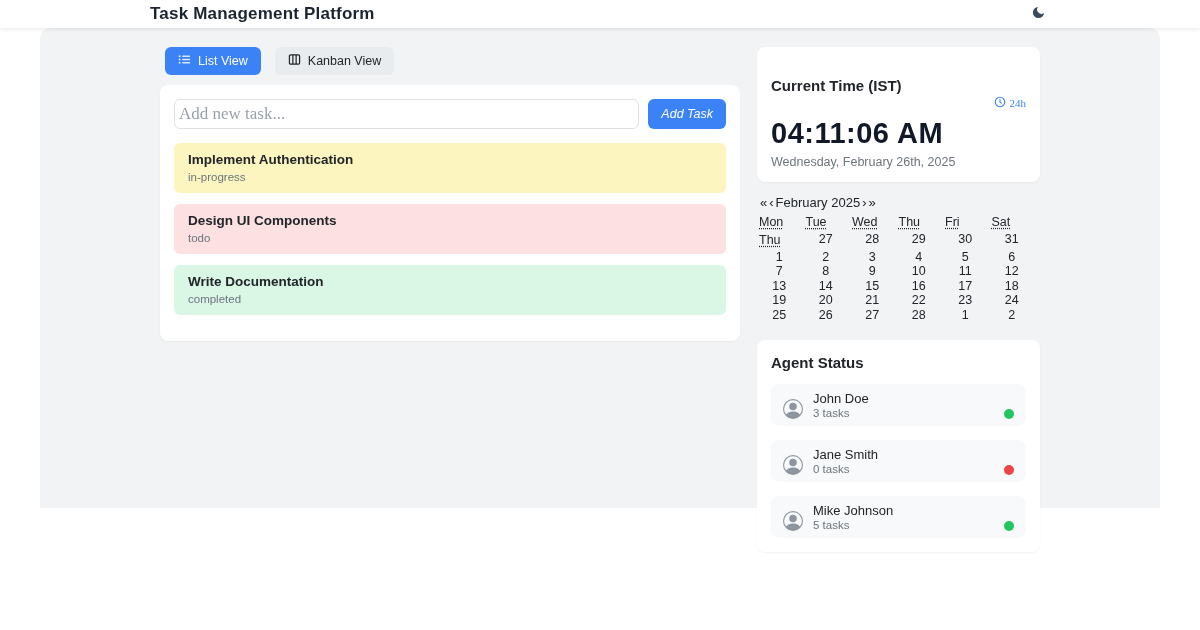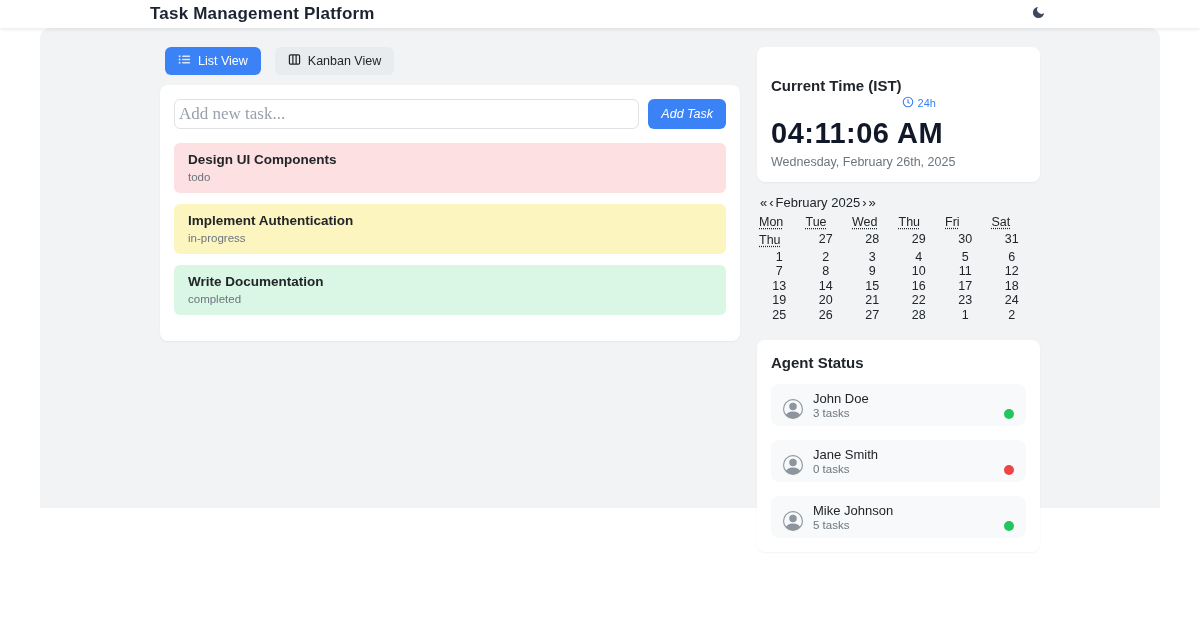--- a/index.html
+++ b/index.html
@@ -61,26 +61,26 @@
   .task-card:last-child { margin-bottom: 12px; }
   .task-title { font-size: 13.5px; font-weight: 700; color: #212529; margin-bottom: 4px; }
   .task-status { font-size: 11.5px; color: #6c757d; }
 
   
   .right-col { width: 283px; flex: none; }
   .card {
     background: #ffffff; border-radius: 8px; padding: 13px 14px;
     box-shadow: 0 1px 2px rgba(0,0,0,0.05);
   }
-  .time-head { display: flex; align-items: center; }
+  .time-head { display: flex; align-items: center; justify-content: space-between; }
   .time-title { font-size: 15px; font-weight: 700; color: #212529; }
   .fmt-toggle {
     display: inline-flex; align-items: center; gap: 4px;
     background: none; border: none; cursor: pointer;
-    color: #3b82f6; font-size: 11px; font-family: Liberation Sans, sans-serif; margin-top: 36px;
+    color: #3b82f6; font-size: 11px; font-family: Liberation Serif, serif; margin-top: 36px;
   }
   .time-value { font-size: 29px; font-weight: 800; color: #111827; letter-spacing: 0.5px; margin: 7px 0 5px; }
   .time-date { font-size: 12.5px; color: #6c757d; }
 
   
   .calendar { margin: 13px 2px 18px; color: #212529; }
   .cal-nav { display: flex; align-items: center; margin-bottom: 3px; }
   .cal-nav-btn {
     background: none; border: none; font-size: 13px; color: #212529;
     font-family: inherit; cursor: pointer; padding: 0 1px; line-height: 1.2;
@@ -152,27 +152,27 @@
           <span>Kanban View</span>
         </button>
       </div>
 
       <div class="task-panel">
         <div class="add-row">
           <input class="task-input" type="text" value="" placeholder="Add new task..." style="">
           <button class="add-btn">Add Task</button>
         </div>
 
+        <div class="task-card" style="background: rgb(253, 245, 192);">
+          <div class="task-title">Implement Authentication</div>
+          <div class="task-status">in-progress</div>
+        </div>
         <div class="task-card" style="background: rgb(253, 224, 225);">
           <div class="task-title">Design UI Components</div>
           <div class="task-status">todo</div>
-        </div>
-        <div class="task-card" style="background: rgb(253, 245, 192);">
-          <div class="task-title">Implement Authentication</div>
-          <div class="task-status">in-progress</div>
         </div>
         <div class="task-card" style="background: rgb(218, 246, 229);">
           <div class="task-title">Write Documentation</div>
           <div class="task-status">completed</div>
         </div>
       </div>
     </div>
 
     <div class="right-col">
 

